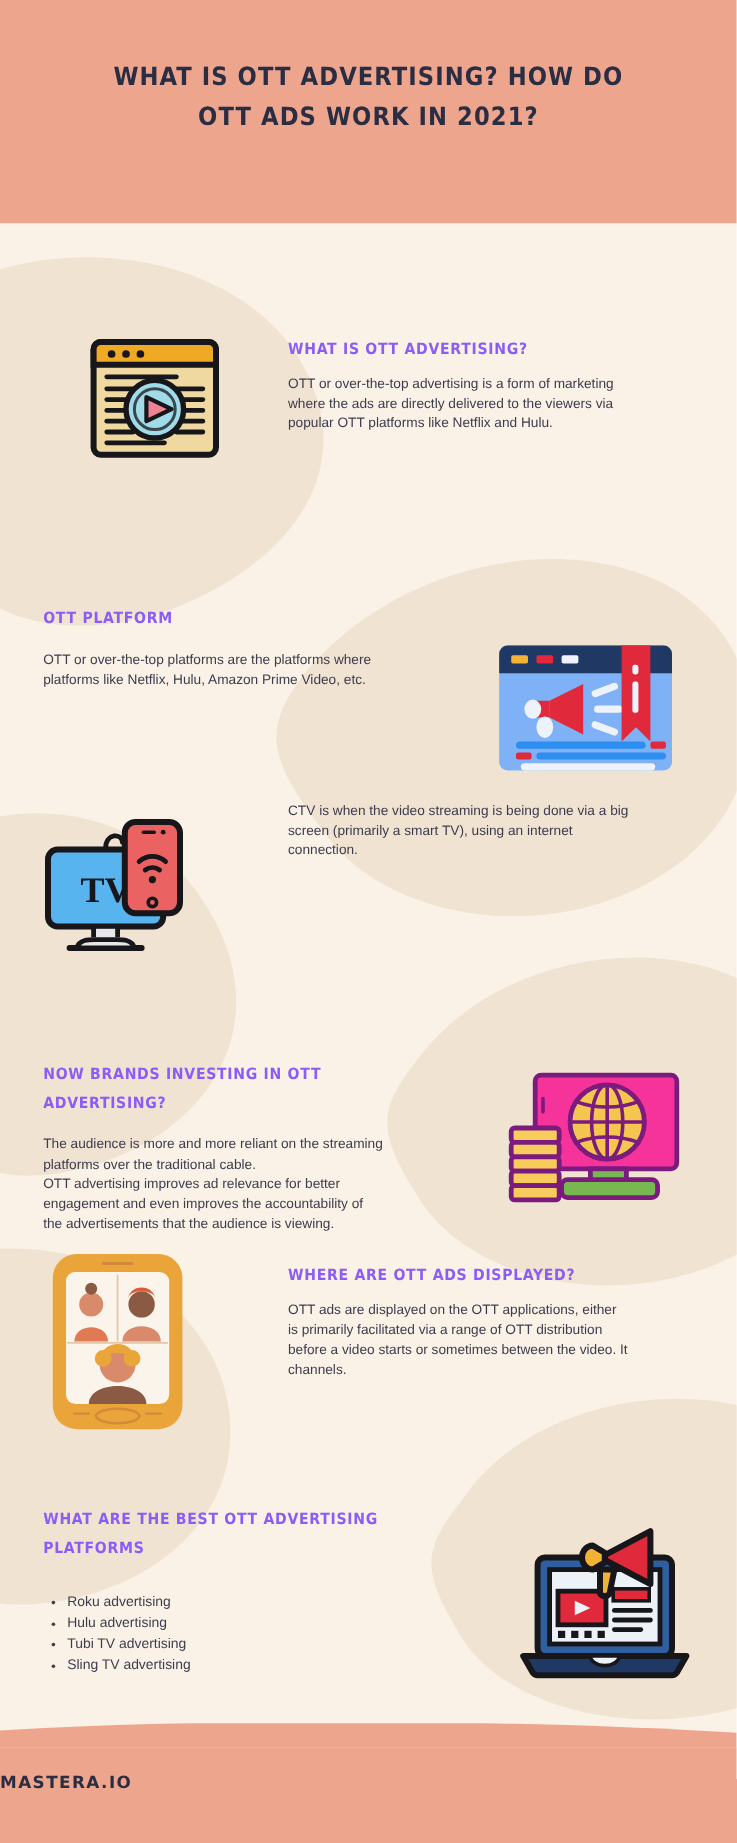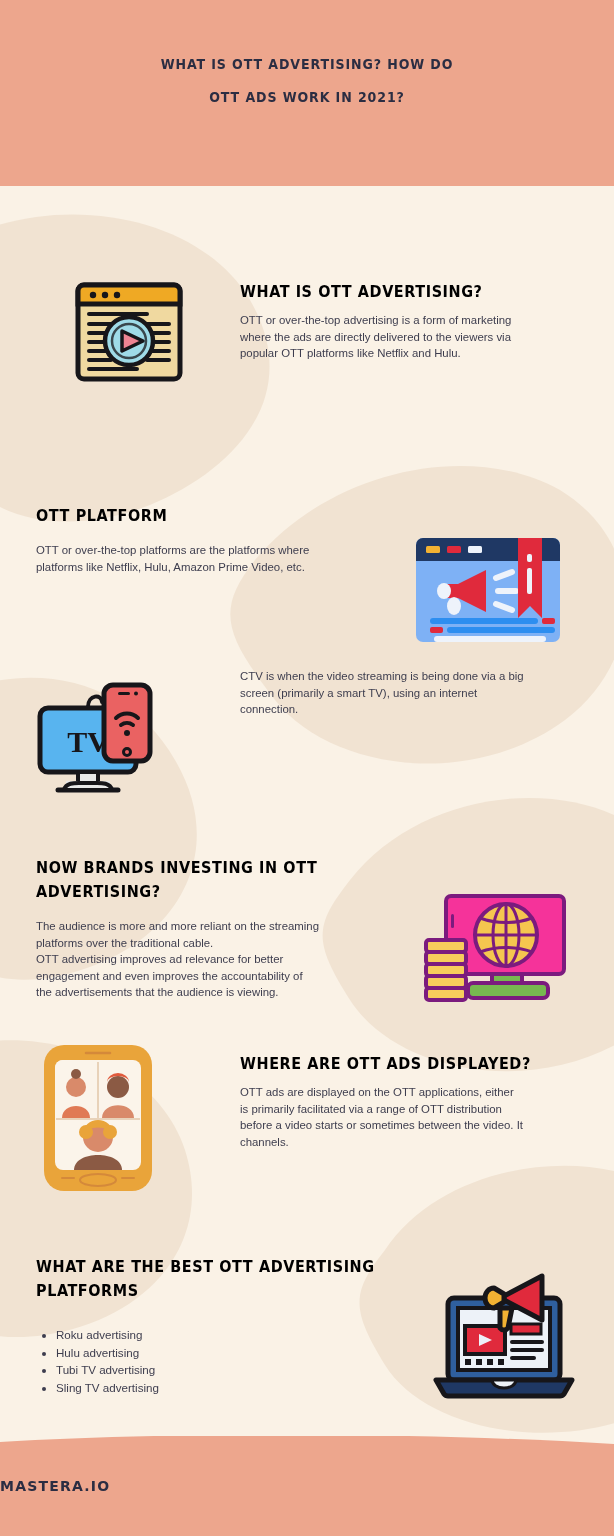--- a/index.html
+++ b/index.html
@@ -38,21 +38,21 @@
     background: #eda68d;
     z-index: 2;
   }
   .header-title {
     position: absolute;
     top: 48px;
     left: 0;
     width: 614px;
     text-align: center;
     color: #2b2d42;
-    font-size: 14px;
+    font-size: 21px;
     line-height: 33px;
     letter-spacing: 0.9px;
     font-weight: bold;
     font-family: "DejaVu Sans", sans-serif;
     font-stretch: condensed;
   }
 
   
   .footer {
     position: absolute;
@@ -86,22 +86,22 @@
 
   
   .section {
     position: absolute;
     z-index: 1;
   }
   .sec-text { position: absolute; }
   .sec-art  { position: absolute; }
 
   .sec-heading {
-    color: #000000;
-    font-size: 16px;
+    color: #8b5cf6;
+    font-size: 13px;
     line-height: 24px;
     letter-spacing: 0.6px;
     font-weight: bold;
     font-family: "DejaVu Sans", sans-serif;
     font-stretch: condensed;
     margin: 0 0 8px 0;
   }
   .sec-body {
     color: #3d3d4e;
     font-size: 11.4px;
@@ -256,21 +256,21 @@
         <p>CTV is when the video streaming is being done via a big</p>
         <p>screen (primarily a smart TV), using an internet</p>
         <p>connection.</p>
       </div>
     </div>
   </div>
 
   <div class="section" style="left:0; top:856px; width:614px; height:160px;">
 
     <div class="sec-text" style="left:36px; top:0px; width:340px;">
-      <h2 class="sec-heading" style="margin-bottom:14px;">
+      <h2 class="sec-heading" style="margin-bottom:14px;margin-top:28px;">
         <span>NOW BRANDS INVESTING IN OTT</span><br>
         <span>ADVERTISING?</span>
       </h2>
       <div class="sec-body">
         <p>The audience is more and more reliant on the streaming</p>
         <p>platforms over the traditional cable.</p>
         <p>OTT advertising improves ad relevance for better</p>
         <p>engagement and even improves the accountability of</p>
         <p>the advertisements that the audience is viewing.</p>
       </div>

